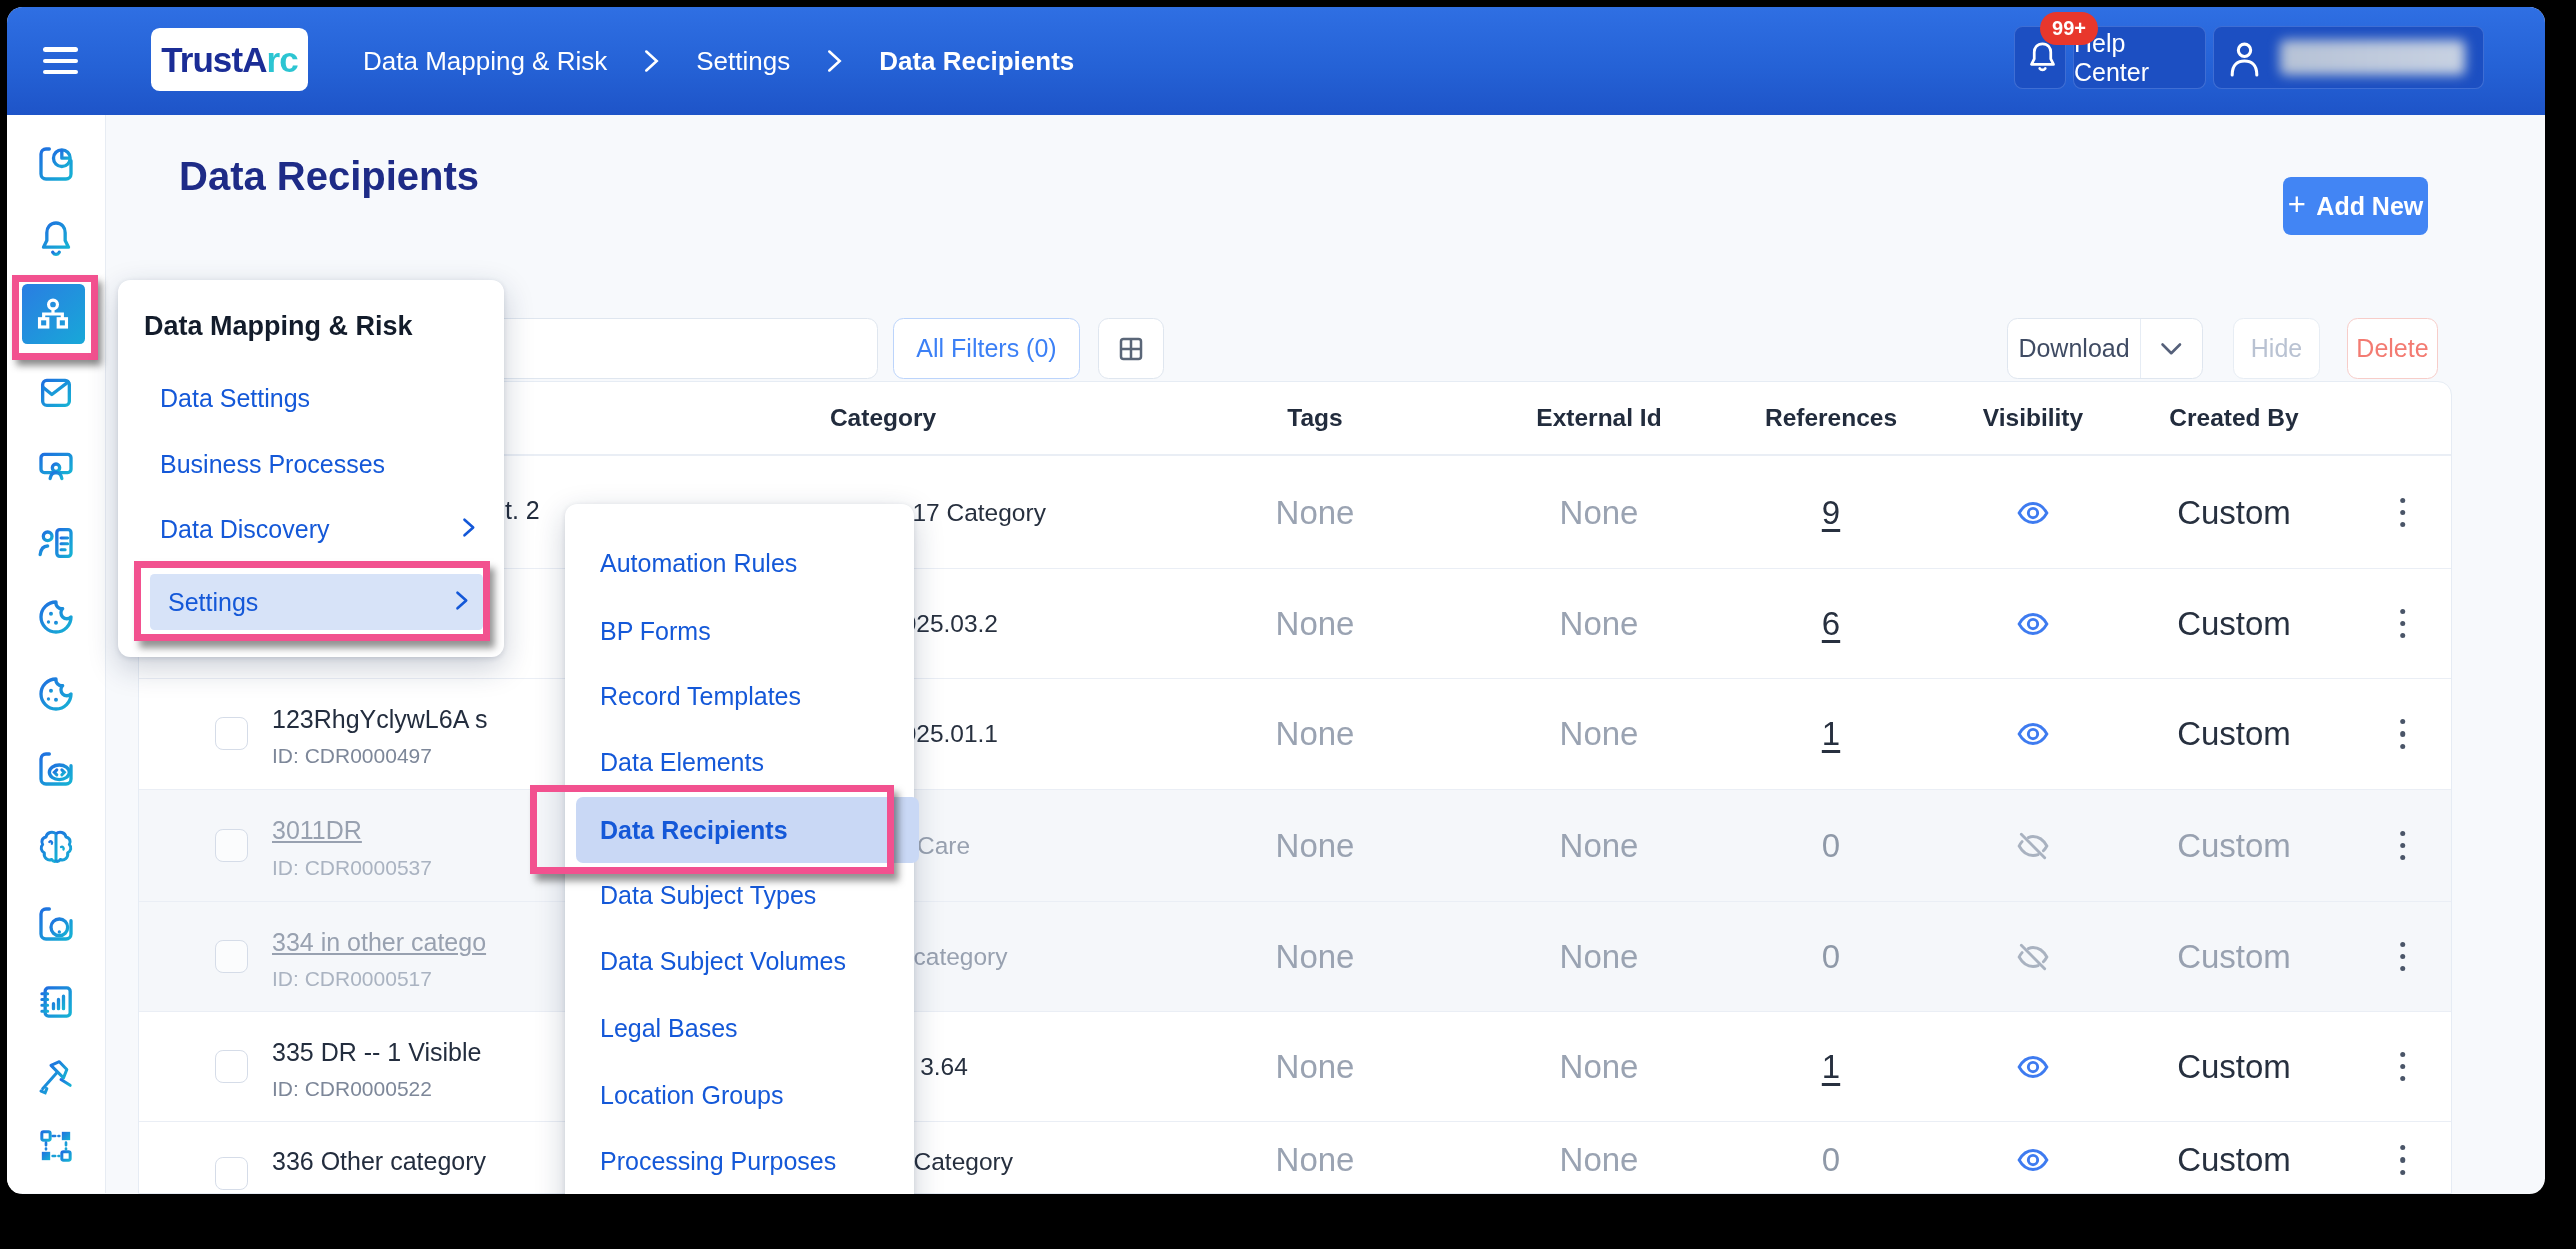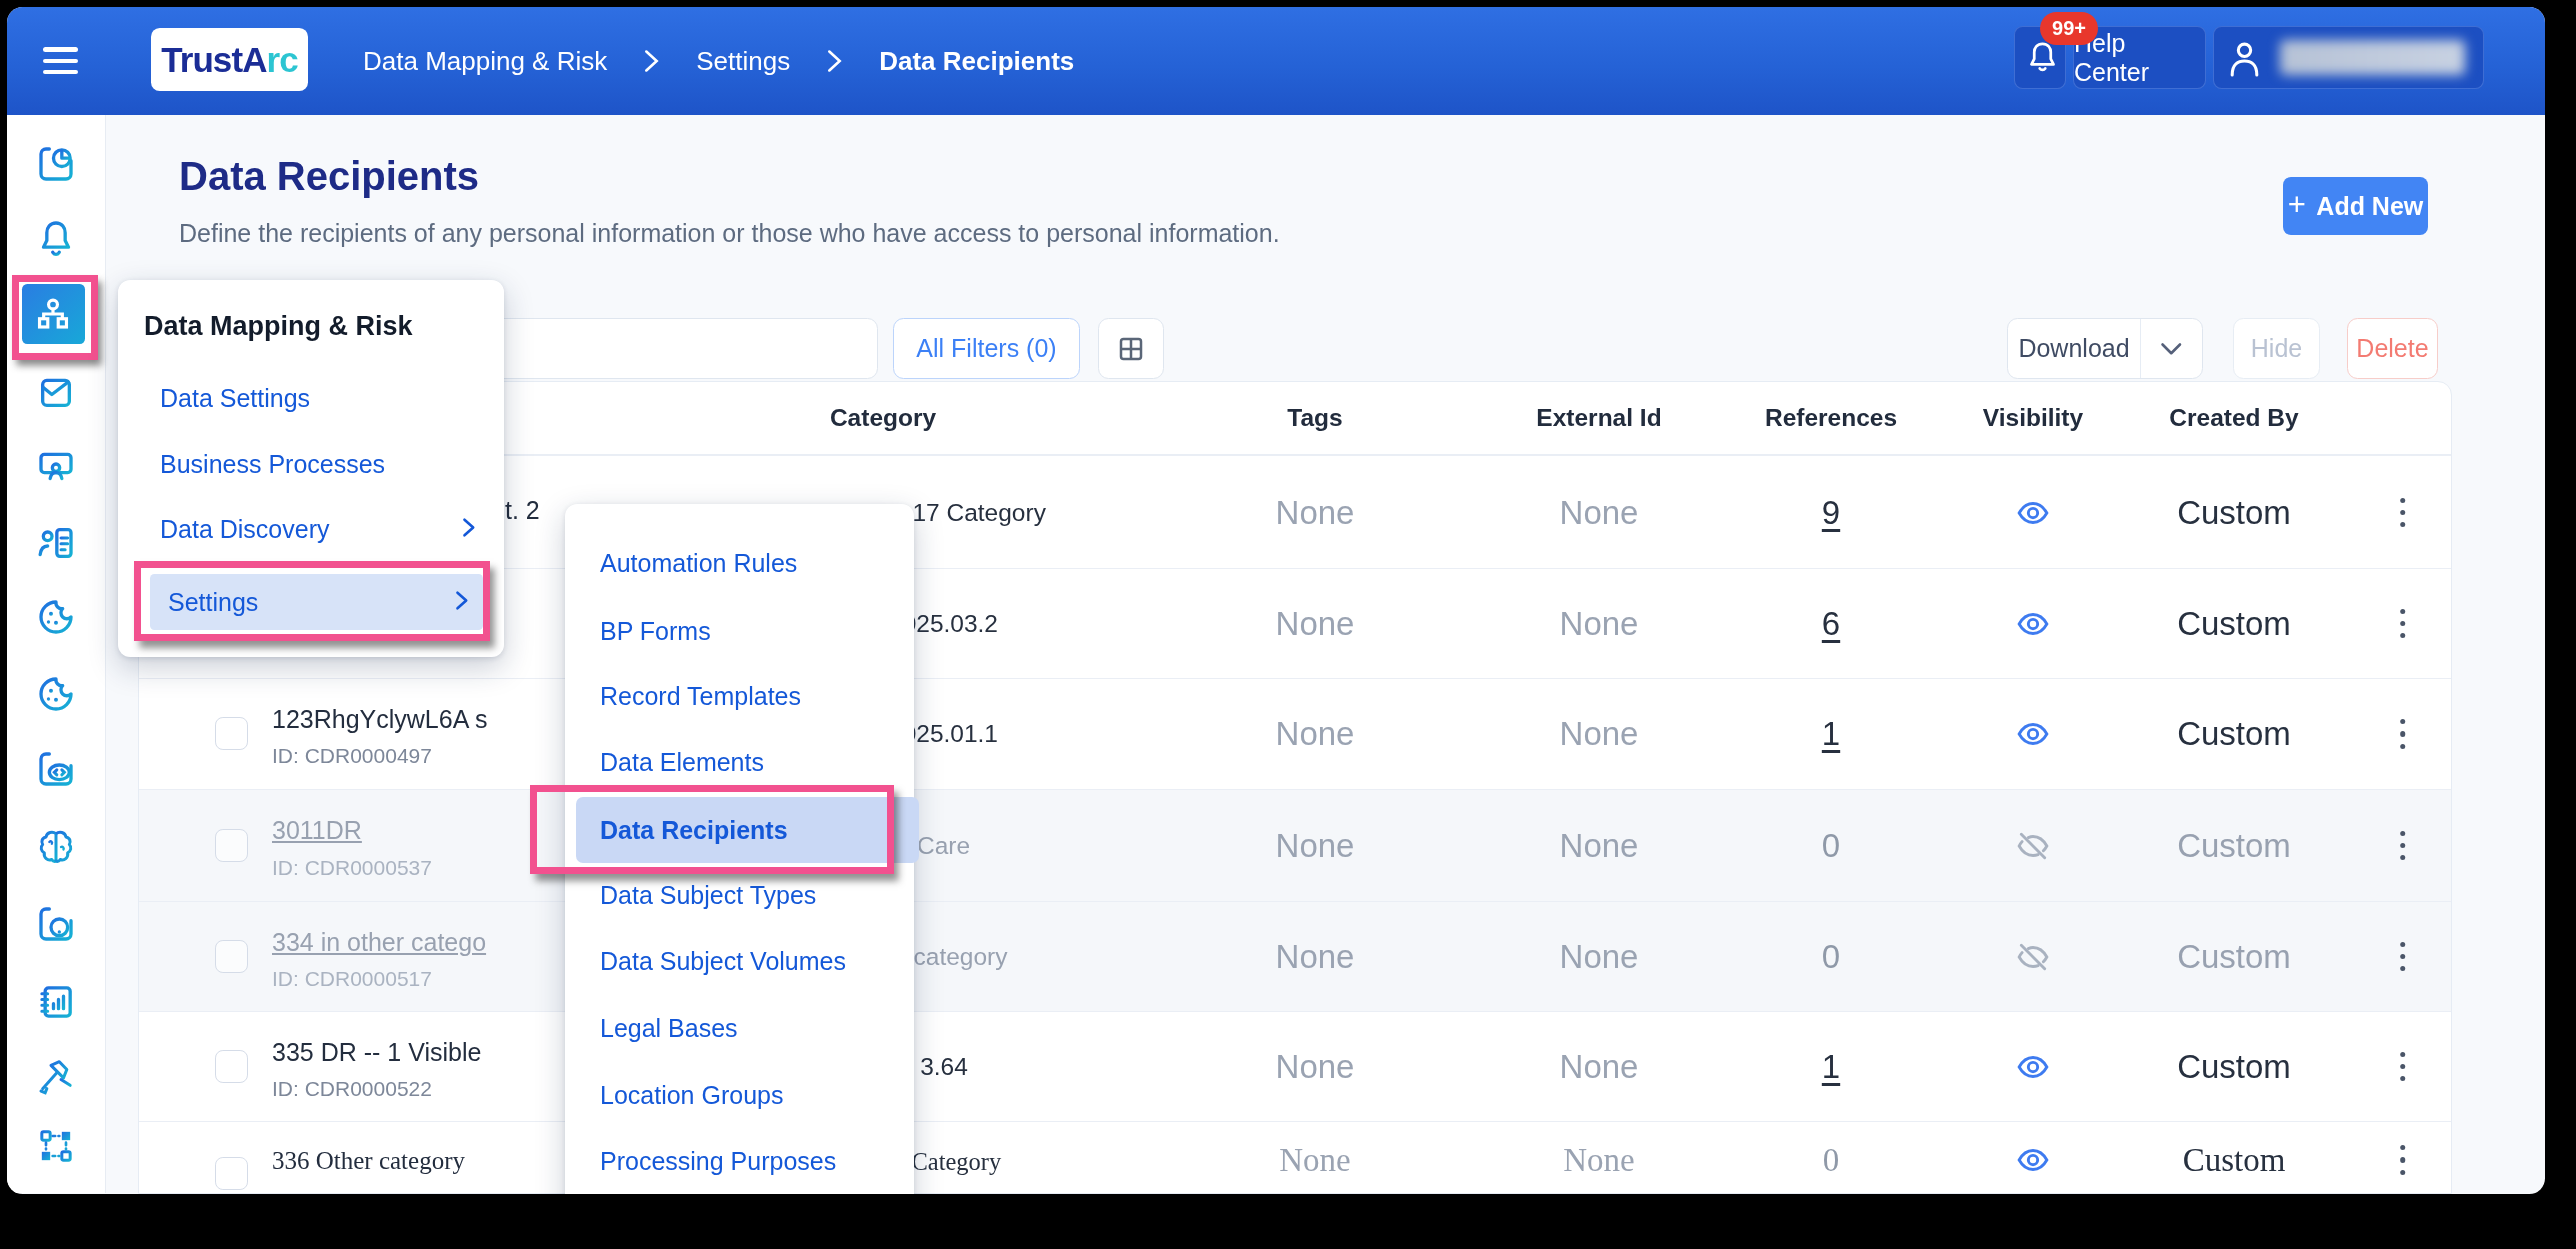--- a/index.html
+++ b/index.html
@@ -229,21 +229,20 @@
     <svg class="sicon" style="top:1011px" viewBox="0 0 24 24">
       <rect x="3.5" y="3.5" width="5" height="5" rx="1" fill="none" stroke="url(#ig)" stroke-width="1.8"></rect>
       <rect x="15.5" y="3.5" width="5" height="5" fill="url(#ig)"></rect>
       <rect x="3.5" y="15.5" width="5" height="5" fill="url(#ig)"></rect>
       <rect x="15.5" y="15.5" width="5" height="5" rx="1" fill="none" stroke="url(#ig)" stroke-width="1.8"></rect>
       <path d="M10 6 H14 M6 10 V14 M18 10 V14 M10 18 H14" stroke="url(#ig)" stroke-width="1.6" stroke-dasharray="1.5 2" stroke-linecap="round"></path>
     </svg>
   </div>
 
   <div class="page-title">Data Recipients</div>
-  <div class="page-sub">Define the recipients of any personal information or those who have access to personal information.</div>
   <div class="addnew">
     <span class="plus">+</span>
     <span>Add New</span>
   </div>
 
   <div class="search"></div>
   <div class="allfilters">All Filters (0)</div>
   <div class="gridbtn">
     <svg width="30" height="30" viewBox="0 0 24 24">
       <rect x="4" y="4" width="16" height="16" rx="2" fill="none" stroke="#5a6678" stroke-width="2"></rect>
@@ -405,21 +404,21 @@
       <span class="cell c-cre">Custom</span>
       <span class="cell c-keb">
           <span class="kebab">
             <i></i>
             <i></i>
             <i></i>
           </span>
         </span>
     </div>
 
-    <div class="row" style="top:739px; height:60px;font-family:Liberation Serif, serif;">
+    <div class="row" style="top:739px; height:60px;">
       <div class="cb" style="top:35px"></div>
       <span class="nm" style="top:24.5px">336 Other category</span>
       <span class="ccat" style="left:750px; top:auto; bottom:5.2px; transform:none;">R Category</span>
       <span class="cell c-tags" style="top:38px">None</span>
       <span class="cell c-ext" style="top:38px">None</span>
       <span class="cell c-ref ref-0" style="top:38px">0</span>
       <span class="cell c-vis" style="top:38px">
         <svg width="35" height="35" viewBox="0 0 24 24">
             <path d="M2.5 12 C5 7.5 8.2 5.5 12 5.5 C15.8 5.5 19 7.5 21.5 12 C19 16.5 15.8 18.5 12 18.5 C8.2 18.5 5 16.5 2.5 12 Z" fill="none" stroke="#3e7bf0" stroke-width="2"></path>
             <circle cx="12" cy="12" r="3.2" fill="none" stroke="#3e7bf0" stroke-width="2"></circle>

